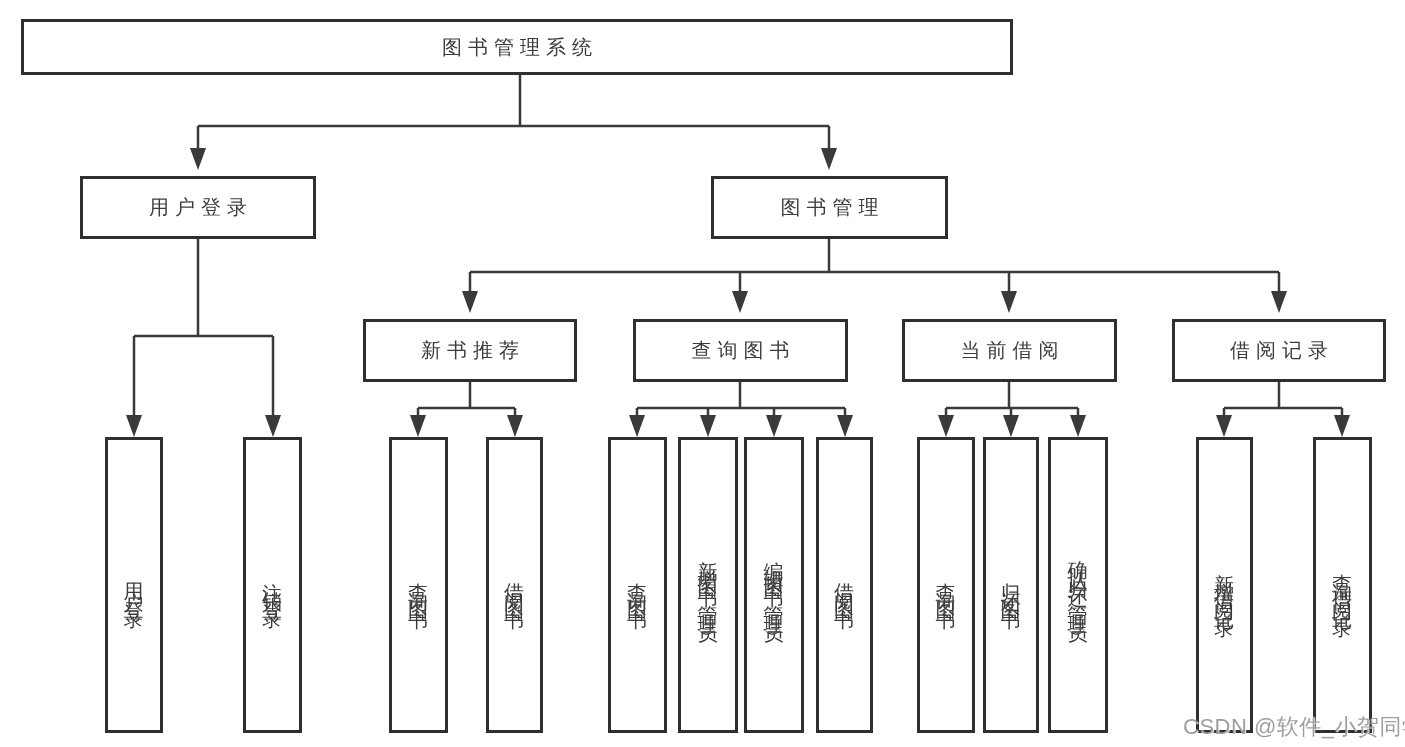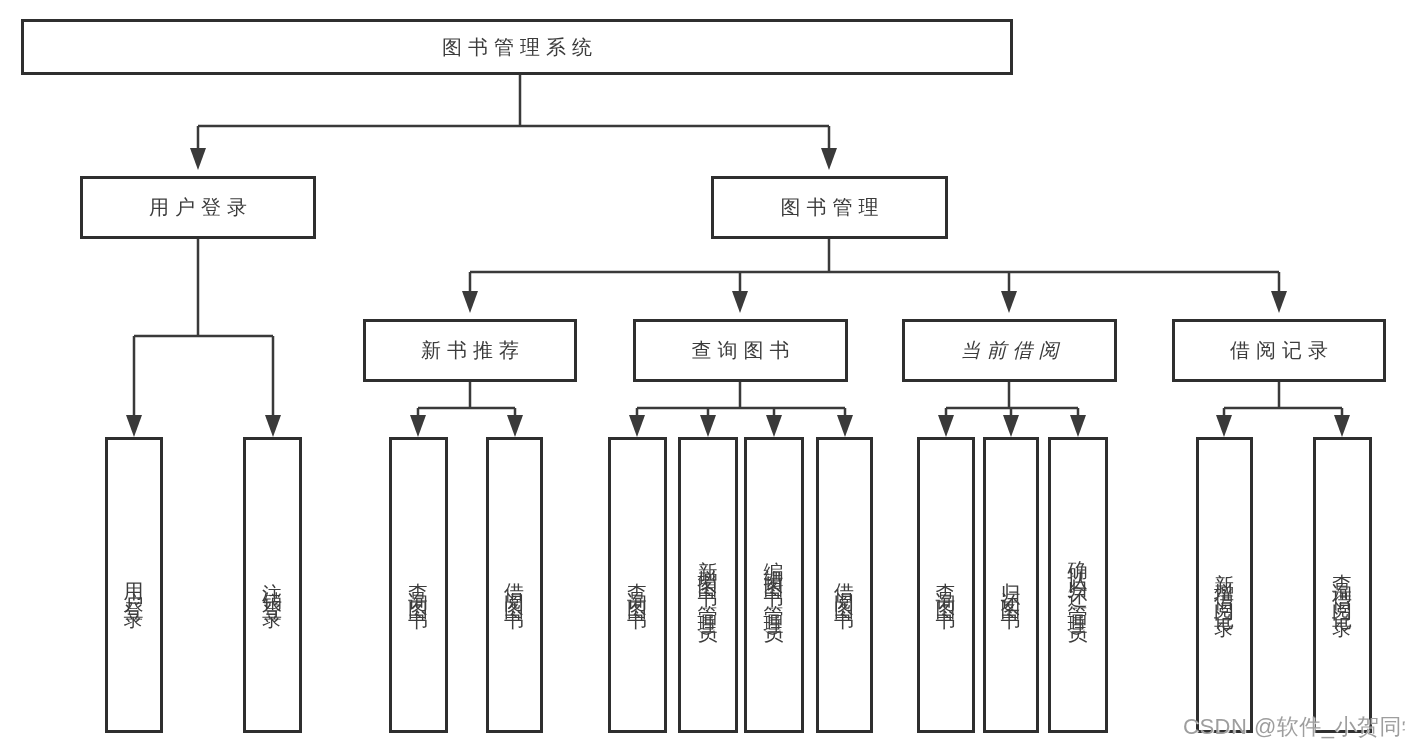--- a/index.html
+++ b/index.html
@@ -104,21 +104,21 @@
   <div class="node hnode lvl2" style="left:711px;width:237px;">
     <span>图书管理</span>
   </div>
 
   <div class="node hnode lvl3" style="left:363px;width:214px;">
     <span>新书推荐</span>
   </div>
   <div class="node hnode lvl3" style="left:633px;width:215px;">
     <span>查询图书</span>
   </div>
-  <div class="node hnode lvl3" style="left:902px;width:215px;font-style:italic;">
+  <div class="node hnode lvl3" style="left:902px;width:215px;">
     <span>当前借阅</span>
   </div>
   <div class="node hnode lvl3" style="left:1172px;width:214px;font-family:Liberation Serif, serif;">
     <span>借阅记录</span>
   </div>
 
   <div class="node leaf" style="left:105px;width:58px;">
     <span>用户登录</span>
   </div>
   <div class="node leaf" style="left:243px;width:59px;">

